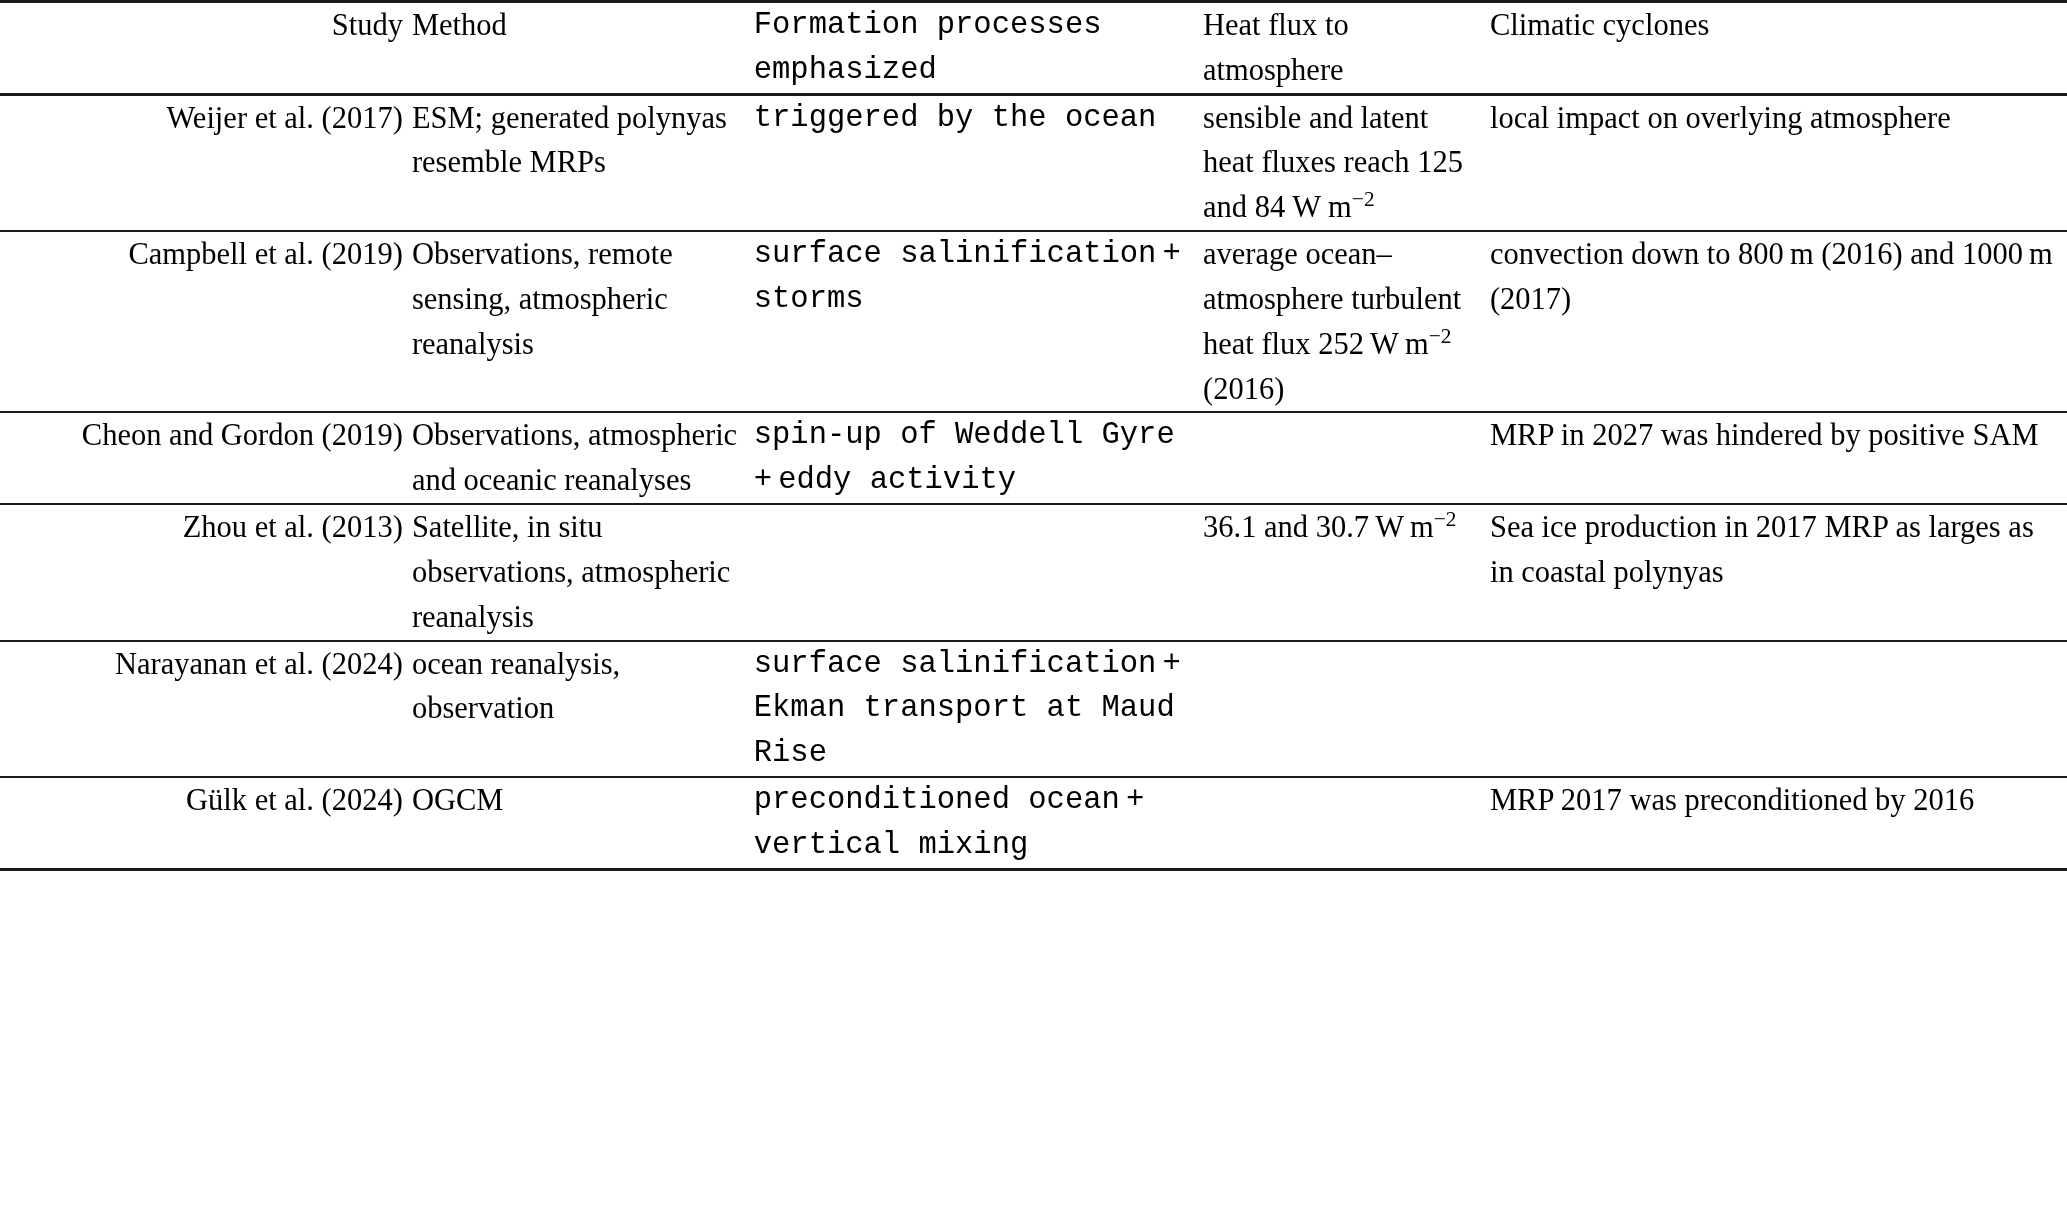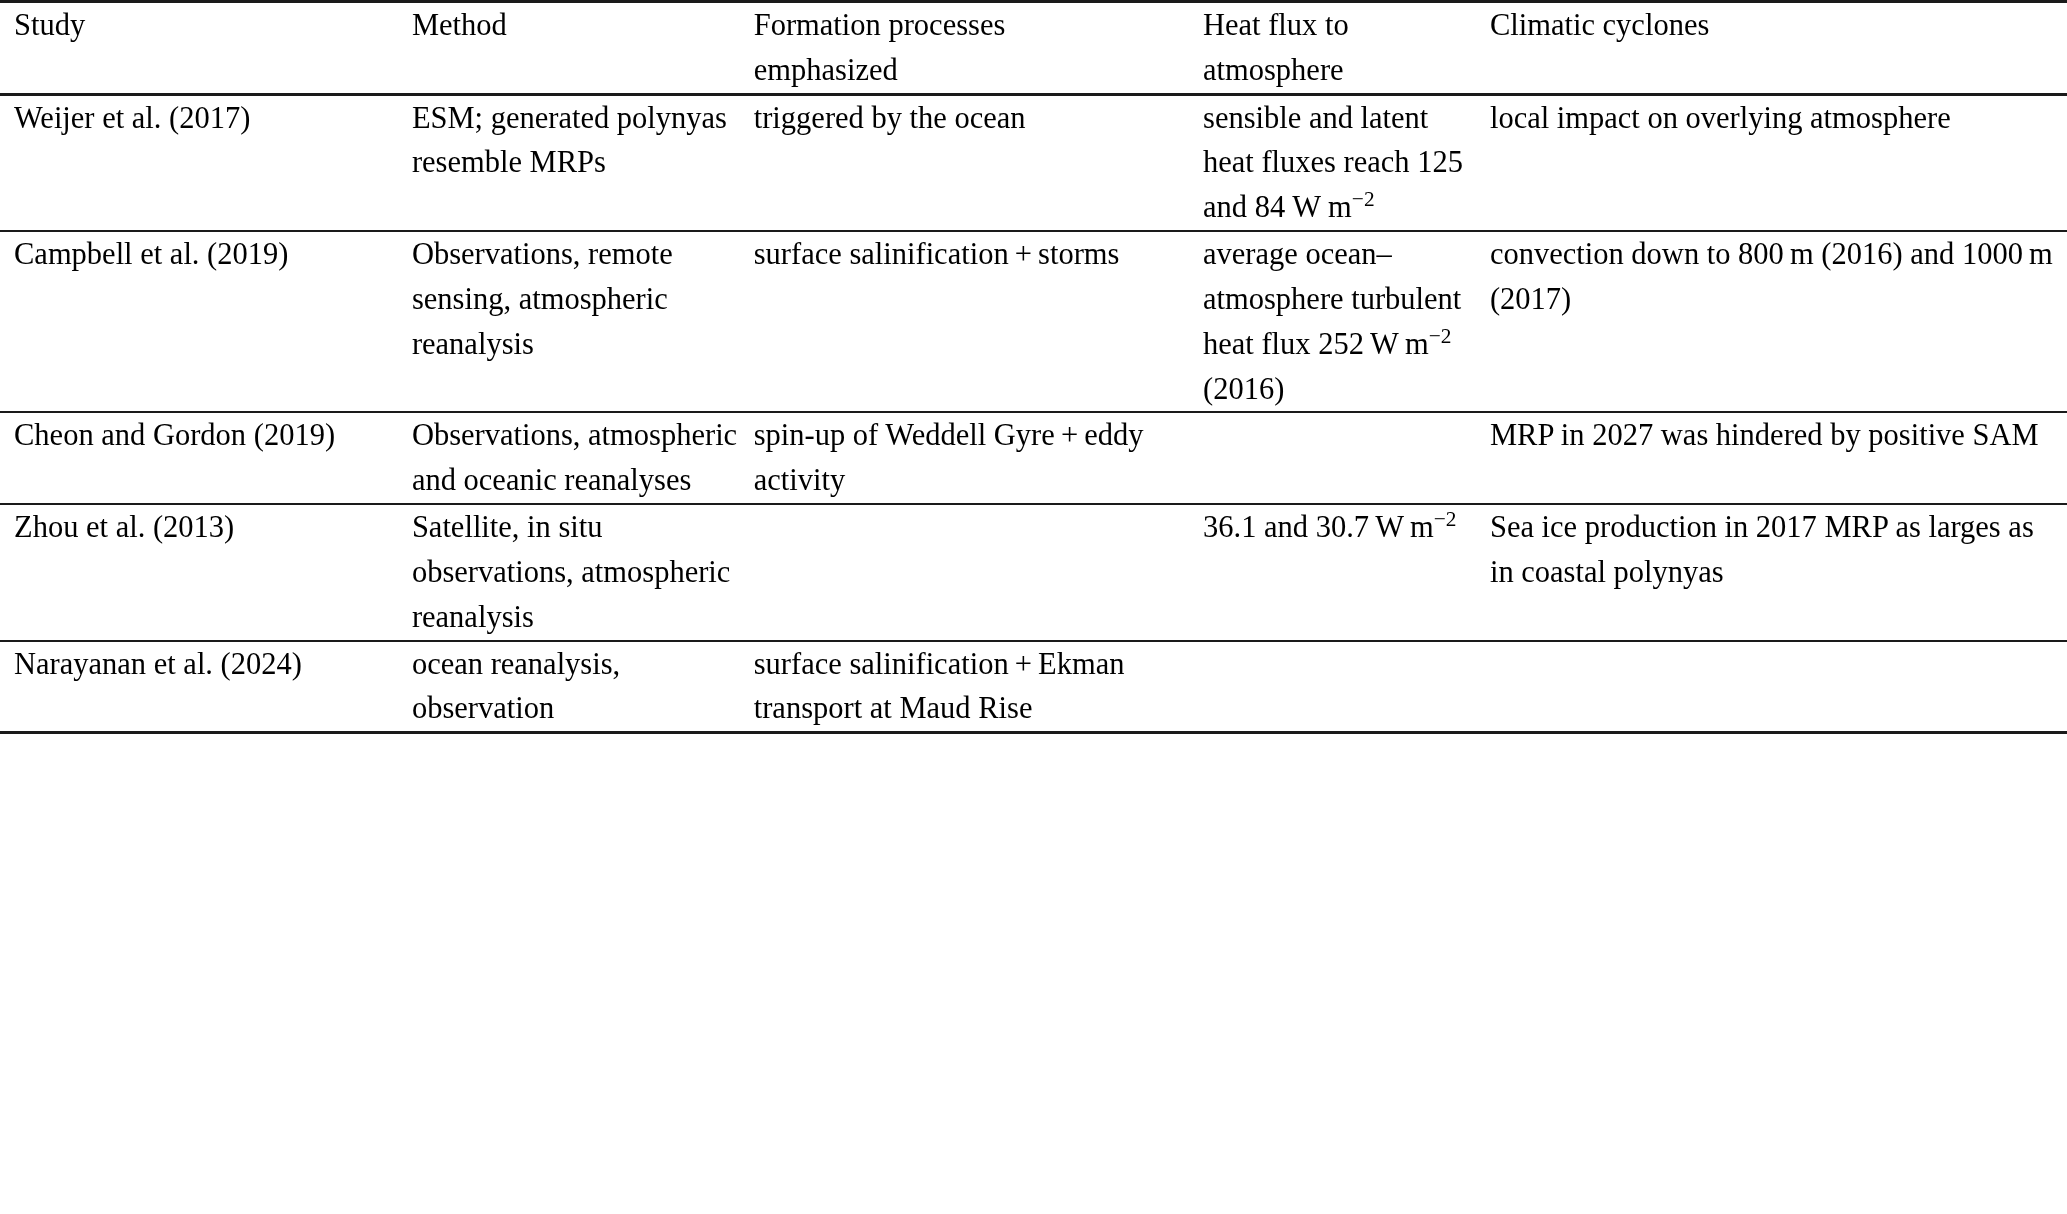--- a/index.html
+++ b/index.html
@@ -47,23 +47,23 @@
     padding: 0;
   }
 
   
   .cell {
     box-sizing: border-box;
     padding-top: 14px;
     padding-bottom: 26px;
     padding-right: 34px;
   }
-  .cell.col-1 { padding-left: 14px;  }
+  .cell.col-1 { padding-left: 14px; text-align: right;  }
   .cell.col-2 { padding-left: 9px;   }
-  .cell.col-3 { padding-left: 9px;   }
+  .cell.col-3 { padding-left: 9px; font-family: Liberation Mono, monospace;   }
   .cell.col-4 { padding-left: 9px;   }
   .cell.col-5 { padding-left: 9px; padding-right: 6px; }
 
   thead .cell { padding-top: 12px; padding-bottom: 28px; }
 
   
   tr.rule-top > *     { border-top: 3px solid #1a1a1a; }
   tr.rule-head > *    { border-top: 3.5px solid #1a1a1a; }
   tr.rule-mid > *     { border-top: 2px solid #1a1a1a; }
 
@@ -196,20 +196,37 @@
           <span>surface salinification + Ekman transport at Maud Rise</span>
         </td>
         <td class="cell col-4">
           <span></span><sup></sup><span></span>
         </td>
         <td class="cell col-5">
           <span></span>
         </td>
       </tr>
 
+      <tr class="rule-mid">
+        <td class="cell col-1">
+          <span>Gülk et al. (2024)</span>
+        </td>
+        <td class="cell col-2">
+          <span>OGCM</span>
+        </td>
+        <td class="cell col-3">
+          <span>preconditioned ocean + vertical mixing</span>
+        </td>
+        <td class="cell col-4">
+          <span></span><sup></sup><span></span>
+        </td>
+        <td class="cell col-5 j">
+          <span>MRP 2017 was preconditioned by 2016</span>
+        </td>
+      </tr>
 
       <tr class="closing">
         <td></td>
         <td></td>
         <td></td>
         <td></td>
         <td></td>
       </tr>
 
     </tbody>

